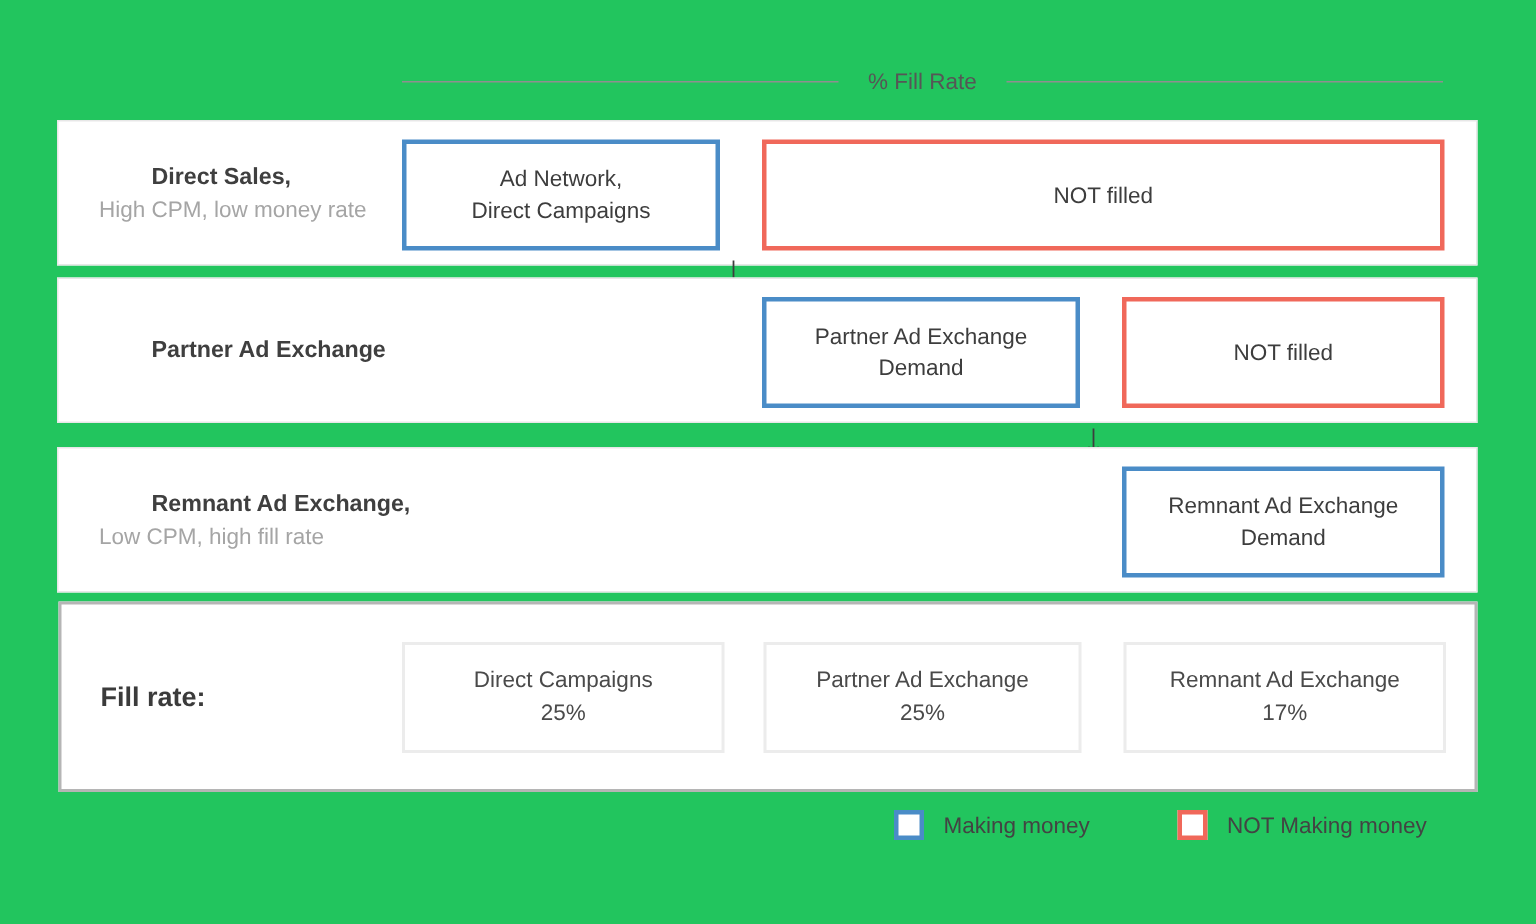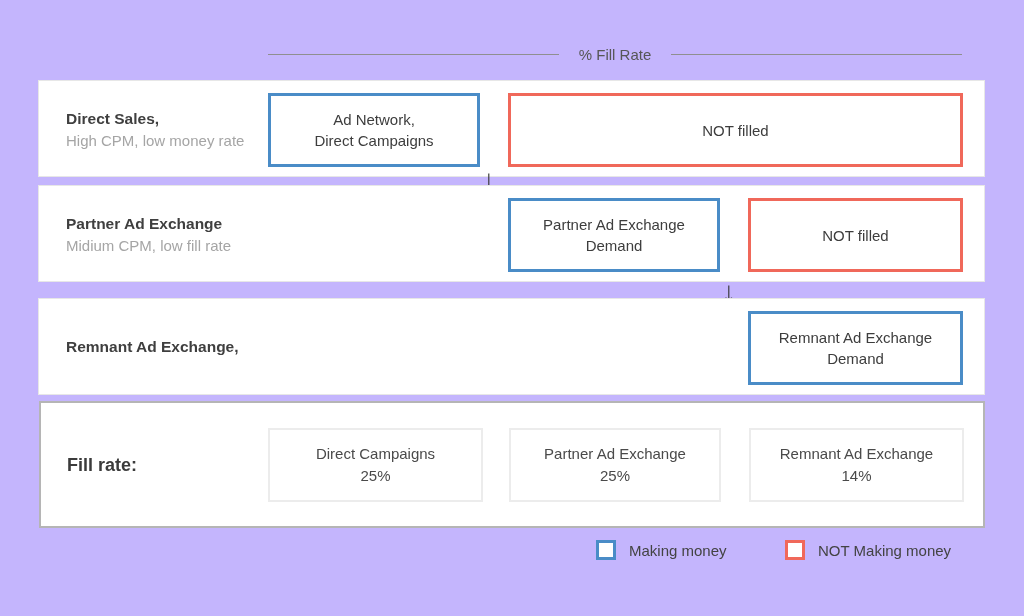--- a/index.html
+++ b/index.html
@@ -1,30 +1,30 @@
 <!DOCTYPE html>
 <html><head>
 <meta charset="utf-8">
 <style>
   html,body{margin:0;padding:0;background:#fff;}
   body{font-family:"Liberation Sans","DejaVu Sans",sans-serif;color:#3f3f3f;}
-  .canvas{position:relative;width:1024px;height:616px;background:#c4b5fd;overflow:hidden;}
+  .canvas{position:relative;width:1024px;height:616px;background:#22c55e;overflow:hidden;}
 
   
   .fillrate-header{position:absolute;left:268px;top:46px;width:694px;display:flex;align-items:center;gap:14px;}
   .fillrate-header .rule{flex:1;height:1px;background:#8f8f8f;}
   .fillrate-header .hdr-label{font-size:15px;color:#565656;white-space:nowrap;padding:0 6px;}
 
   
   .wrow{position:absolute;left:38px;width:947px;background:#fff;border:1px solid #e7e7e7;box-sizing:border-box;}
   .wrow-1{top:80px;height:97px;}
   .wrow-2{top:185px;height:97px;}
   .wrow-3{top:298px;height:97px;padding-left:17px;}
   .row-caption{position:absolute;left:27px;top:50%;transform:translateY(-50%);}
-  .row-title{font-size:15.5px;font-weight:700;color:#3f3f3f;line-height:22px;}
+  .row-title{font-size:15.5px;font-weight:700;color:#3f3f3f;line-height:22px;margin-left:35px;}
   .row-sub{font-size:15px;color:#a5a5a5;line-height:21px;}
 
   .demand-box,.notfilled-box{position:absolute;top:12px;height:74px;box-sizing:border-box;background:#fff;
     display:flex;flex-direction:column;align-items:center;justify-content:center;text-align:center;
     font-size:15px;color:#3d3d3d;line-height:21px;}
   .demand-box{border:3px solid #4a8cc7;}
   .notfilled-box{border:3px solid #f0685a;text-align:center;}
 
   .wrow-1 .demand-box{left:229px;width:212px;}
   .wrow-1 .notfilled-box{left:469px;width:455px;}
@@ -79,56 +79,56 @@
     <div class="notfilled-box">
       <span>NOT filled</span>
     </div>
   </div>
 
   <div class="down-arrow arrow-1">↓</div>
 
   <div class="wrow wrow-2">
     <div class="row-caption">
       <div class="row-title">Partner Ad Exchange</div>
-      <div class="row-sub">Midium CPM, low fill rate</div>
     </div>
     <div class="demand-box">
       <span>Partner Ad Exchange</span>
       <span>Demand</span>
     </div>
     <div class="notfilled-box">
       <span>NOT filled</span>
     </div>
   </div>
 
   <div class="down-arrow arrow-2">↓</div>
 
   <div class="wrow wrow-3">
     <div class="row-caption">
       <div class="row-title">Remnant Ad Exchange,</div>
+      <div class="row-sub">Low CPM, high fill rate</div>
     </div>
     <div class="demand-box">
       <span>Remnant Ad Exchange</span>
       <span>Demand</span>
     </div>
   </div>
 
   <div class="summary">
     <div class="summary-label">Fill rate:</div>
     <div class="summary-box summary-box-1">
       <span>Direct Campaigns</span>
       <span>25%</span>
     </div>
     <div class="summary-box summary-box-2">
       <span>Partner Ad Exchange</span>
       <span>25%</span>
     </div>
     <div class="summary-box summary-box-3">
       <span>Remnant Ad Exchange</span>
-      <span>14%</span>
+      <span>17%</span>
     </div>
   </div>
 
   <div class="legend-item legend-item-2">
     <span class="legend-swatch red"></span>
     <span class="legend-label">NOT Making money</span>
   </div>
   <div class="legend-item legend-item-1">
     <span class="legend-swatch blue"></span>
     <span class="legend-label">Making money</span>

